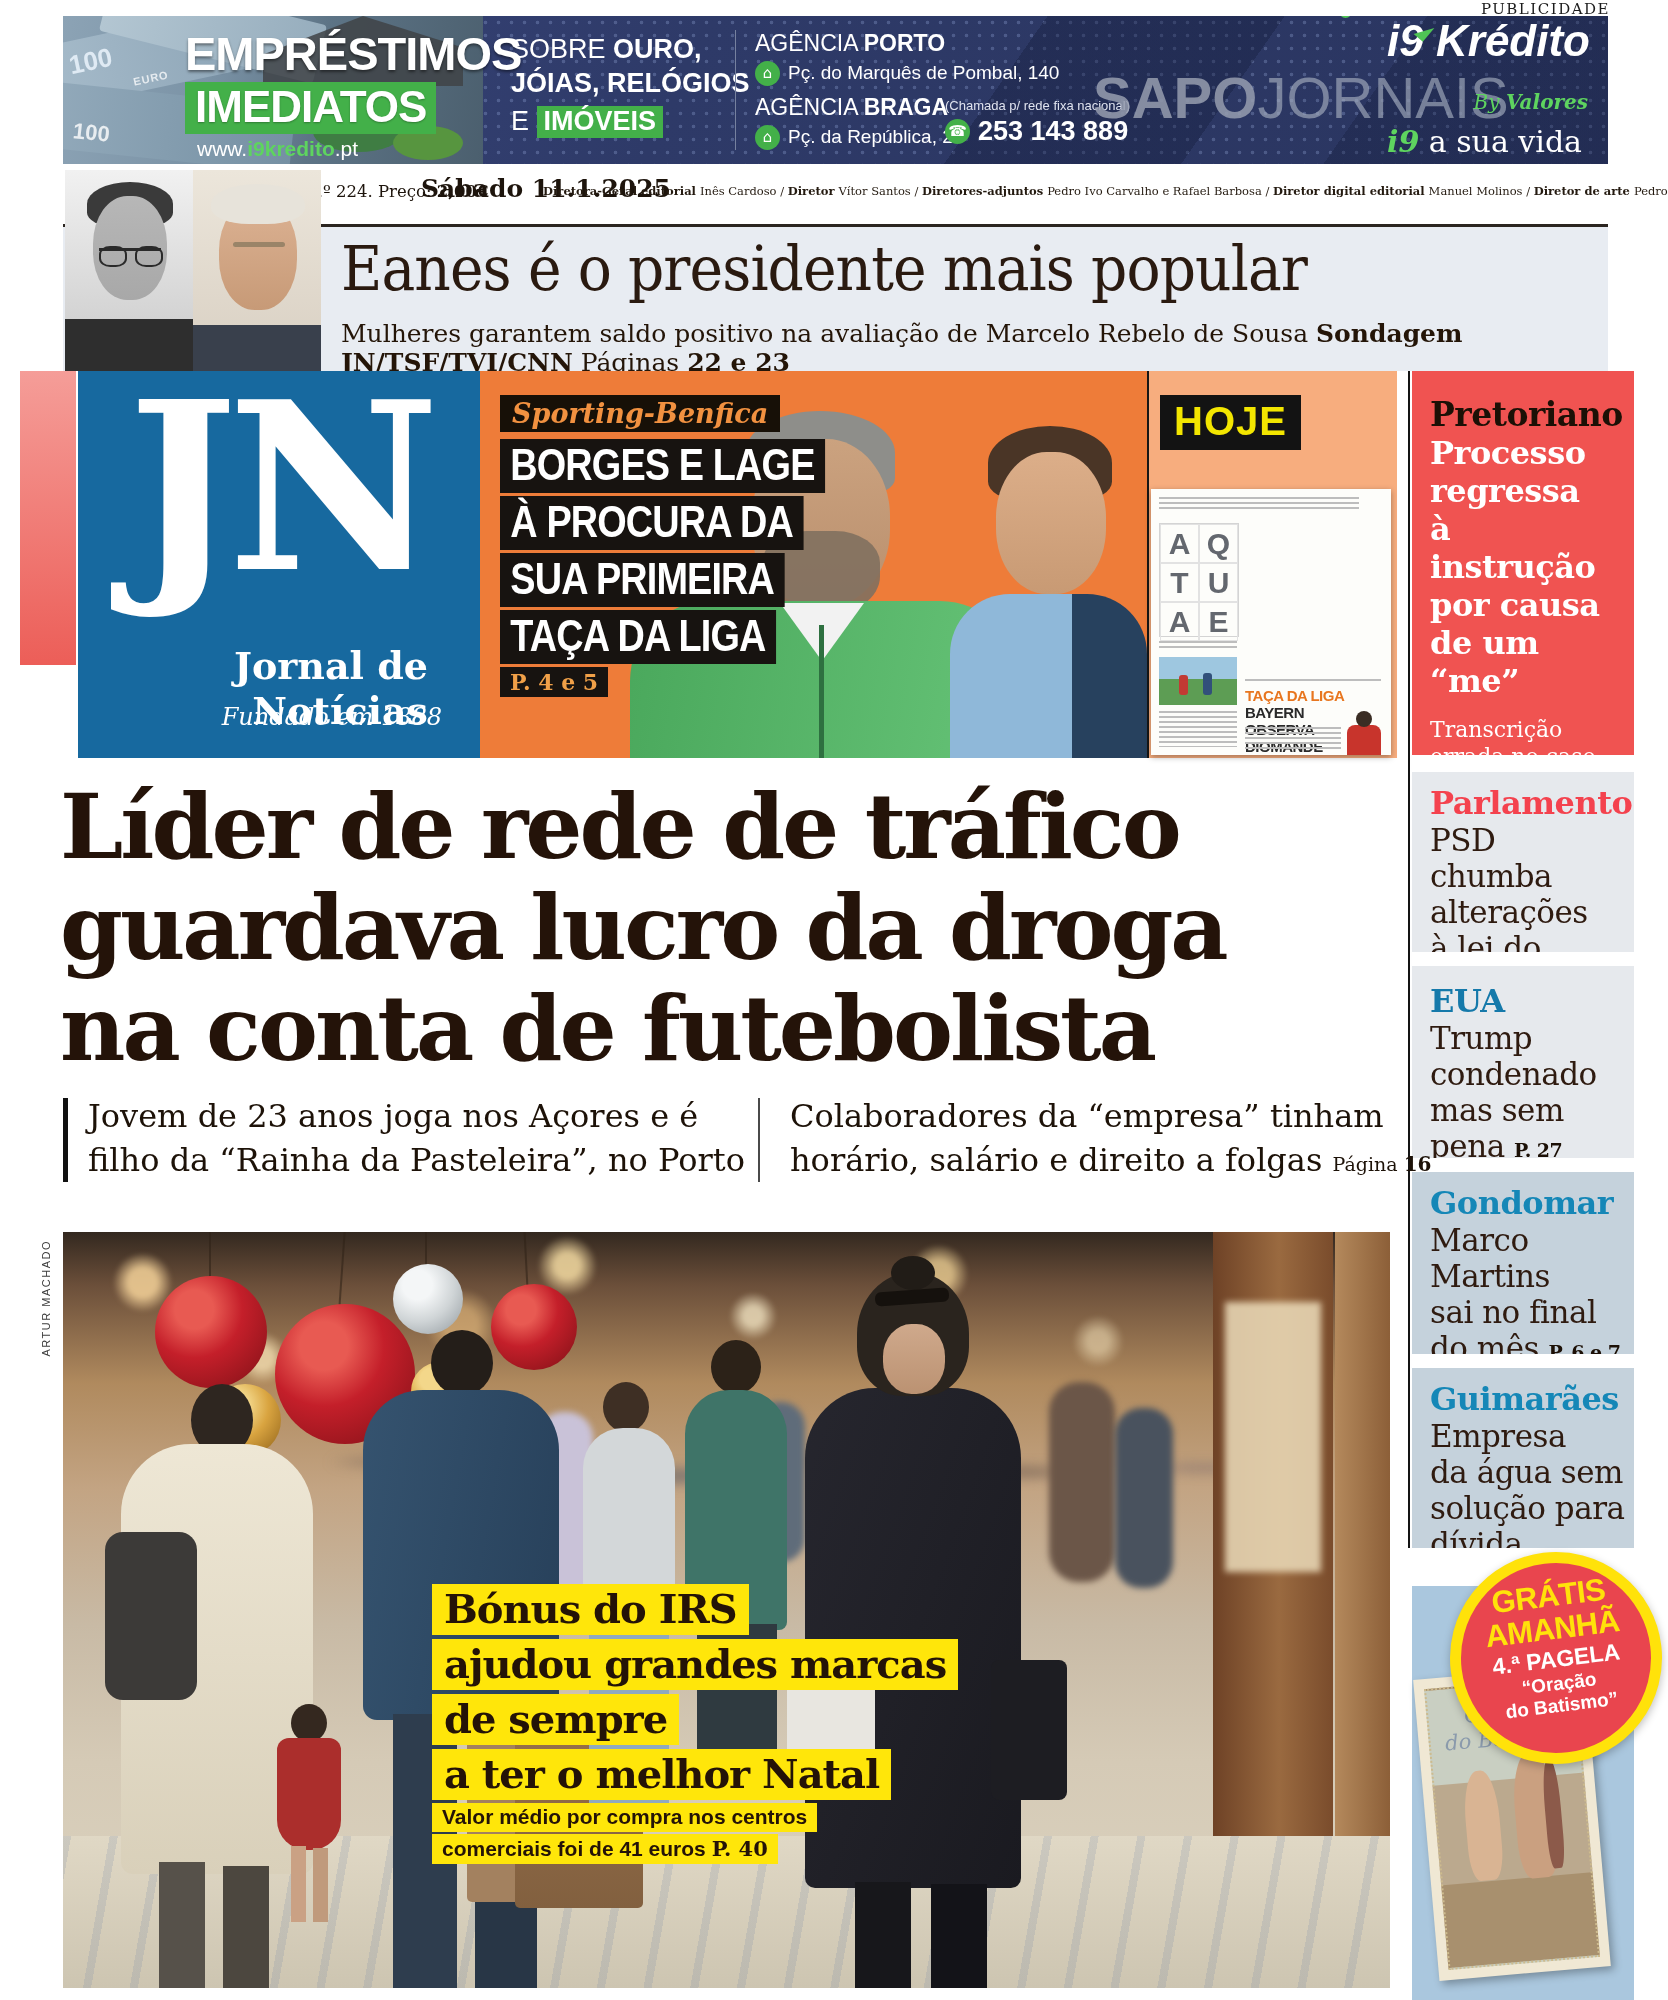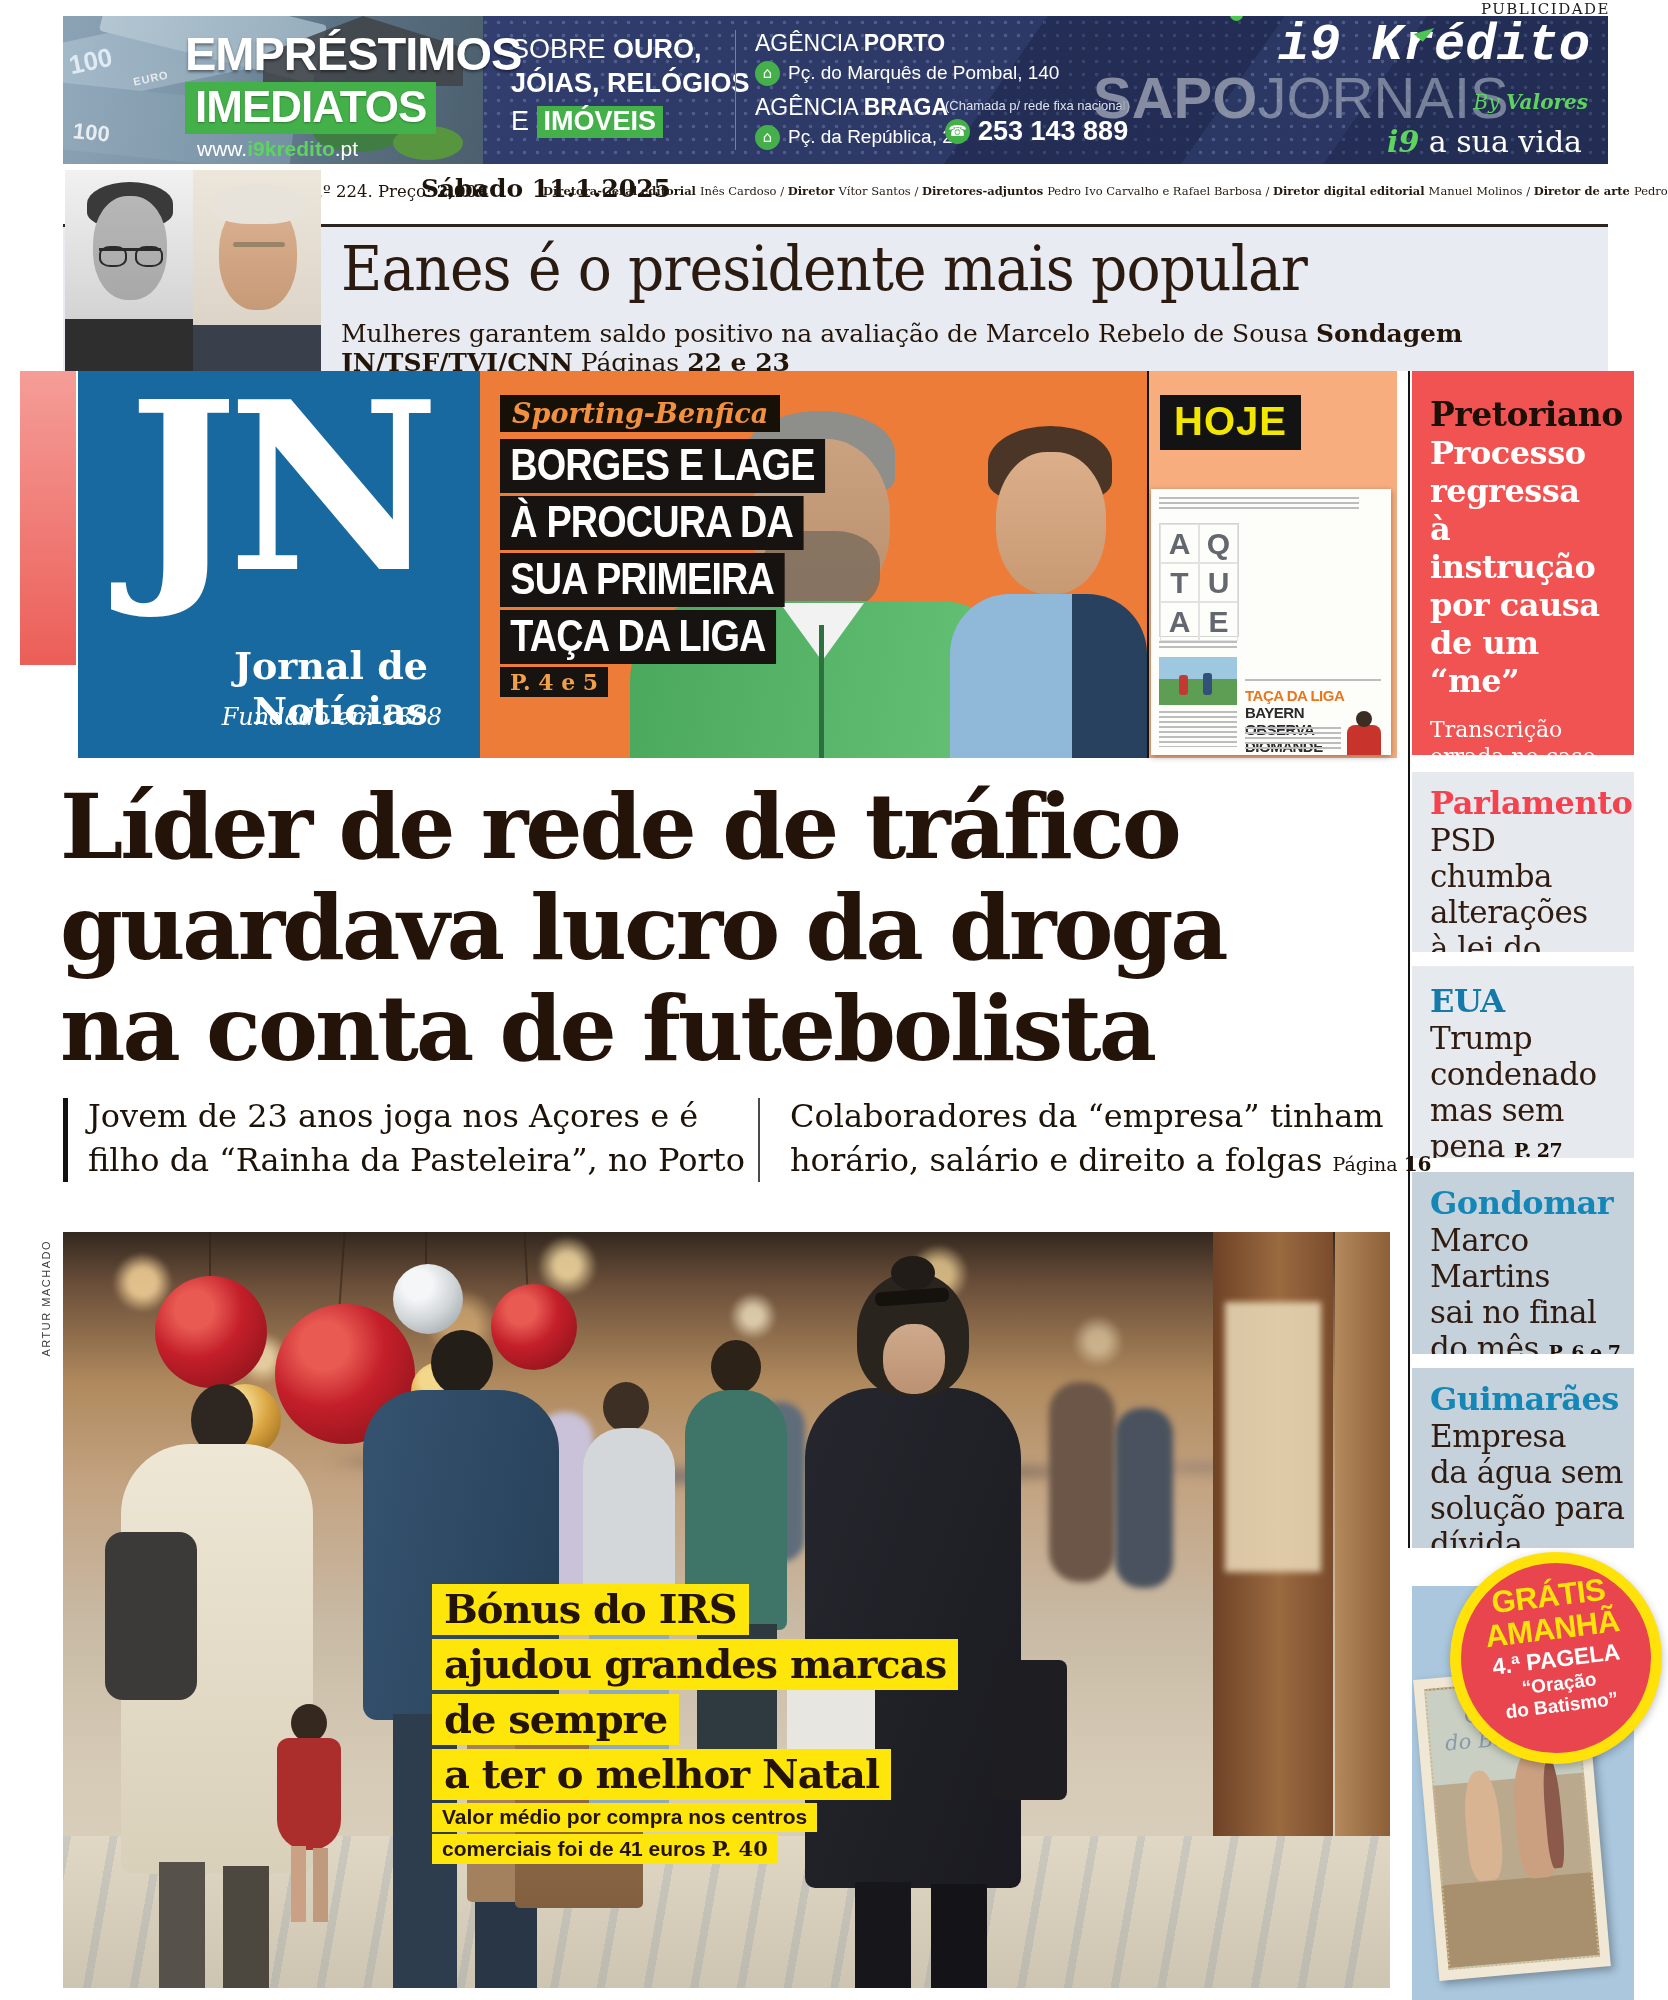--- a/index.html
+++ b/index.html
@@ -37,21 +37,21 @@
   .ad-sobre{left:448px;top:16px;font-family:"Liberation Sans",sans-serif;font-size:27px;line-height:34px;}
   .ad-sobre .gbg{background:#43b049;padding:0 7px 2px 7px;font-weight:bold;}
   .ad-div{left:672px;top:14px;width:1px;height:120px;background:#76819f;}
   .ad-ag{left:692px;top:14px;font-family:"Liberation Sans",sans-serif;font-size:23px;line-height:26px;}
   .ad-ag .row{display:flex;align-items:center;margin:4px 0 8px 0;font-size:19px;}
   .ico{display:inline-block;width:25px;height:25px;border-radius:50%;background:#43b049;color:#fff;text-align:center;line-height:25px;font-size:15px;margin-right:8px;font-family:"DejaVu Sans",sans-serif;}
   .ad-call{left:882px;top:82px;font-family:"Liberation Sans",sans-serif;font-size:13px;color:#dfe3ef;}
   .ad-phone{left:882px;top:100px;font-family:"Liberation Sans",sans-serif;font-size:27px;font-weight:bold;display:flex;align-items:center;}
   .wm{left:1030px;top:48px;font-family:"Liberation Sans",sans-serif;font-size:58px;font-weight:bold;color:rgba(150,158,175,.85);z-index:4;letter-spacing:0;}
   .wm .lite{font-weight:normal;color:rgba(165,173,190,.65);}
-  .i9logo{right:18px;top:0px;font-size:52px;font-style:italic;font-weight:bold;font-family:Liberation Mono, monospace;z-index:3;}
+  .i9logo{right:18px;top:0px;font-size:44px;font-style:italic;font-weight:bold;font-family:Liberation Sans, sans-serif;z-index:3;}
   .i9logo .dot{display:inline-block;width:13px;height:13px;border-radius:50%;background:#4fc455;position:relative;top:-38px;left:-48px;margin-right:-13px;}
   .i9arrow{position:absolute;right:178px;top:6px;width:0;height:0;border-left:12px solid transparent;border-bottom:18px solid #4fc455;transform:rotate(40deg);z-index:5;}
   .i9by{right:20px;top:74px;font-style:italic;font-size:20px;color:#5ed45f;z-index:5;}
   .i9tag{right:26px;top:108px;font-size:30px;z-index:3;}
   .i9tag .gi{color:#5ed45f;font-style:italic;font-weight:bold;}
 
   
   #masthead{left:63px;top:174px;width:1600px;height:36px;color:#1d140c;}
   .mh-site{left:24px;top:2px;font-size:22px;font-weight:bold;}
   .mh-edition{left:100px;top:8px;font-size:16.5px;}

